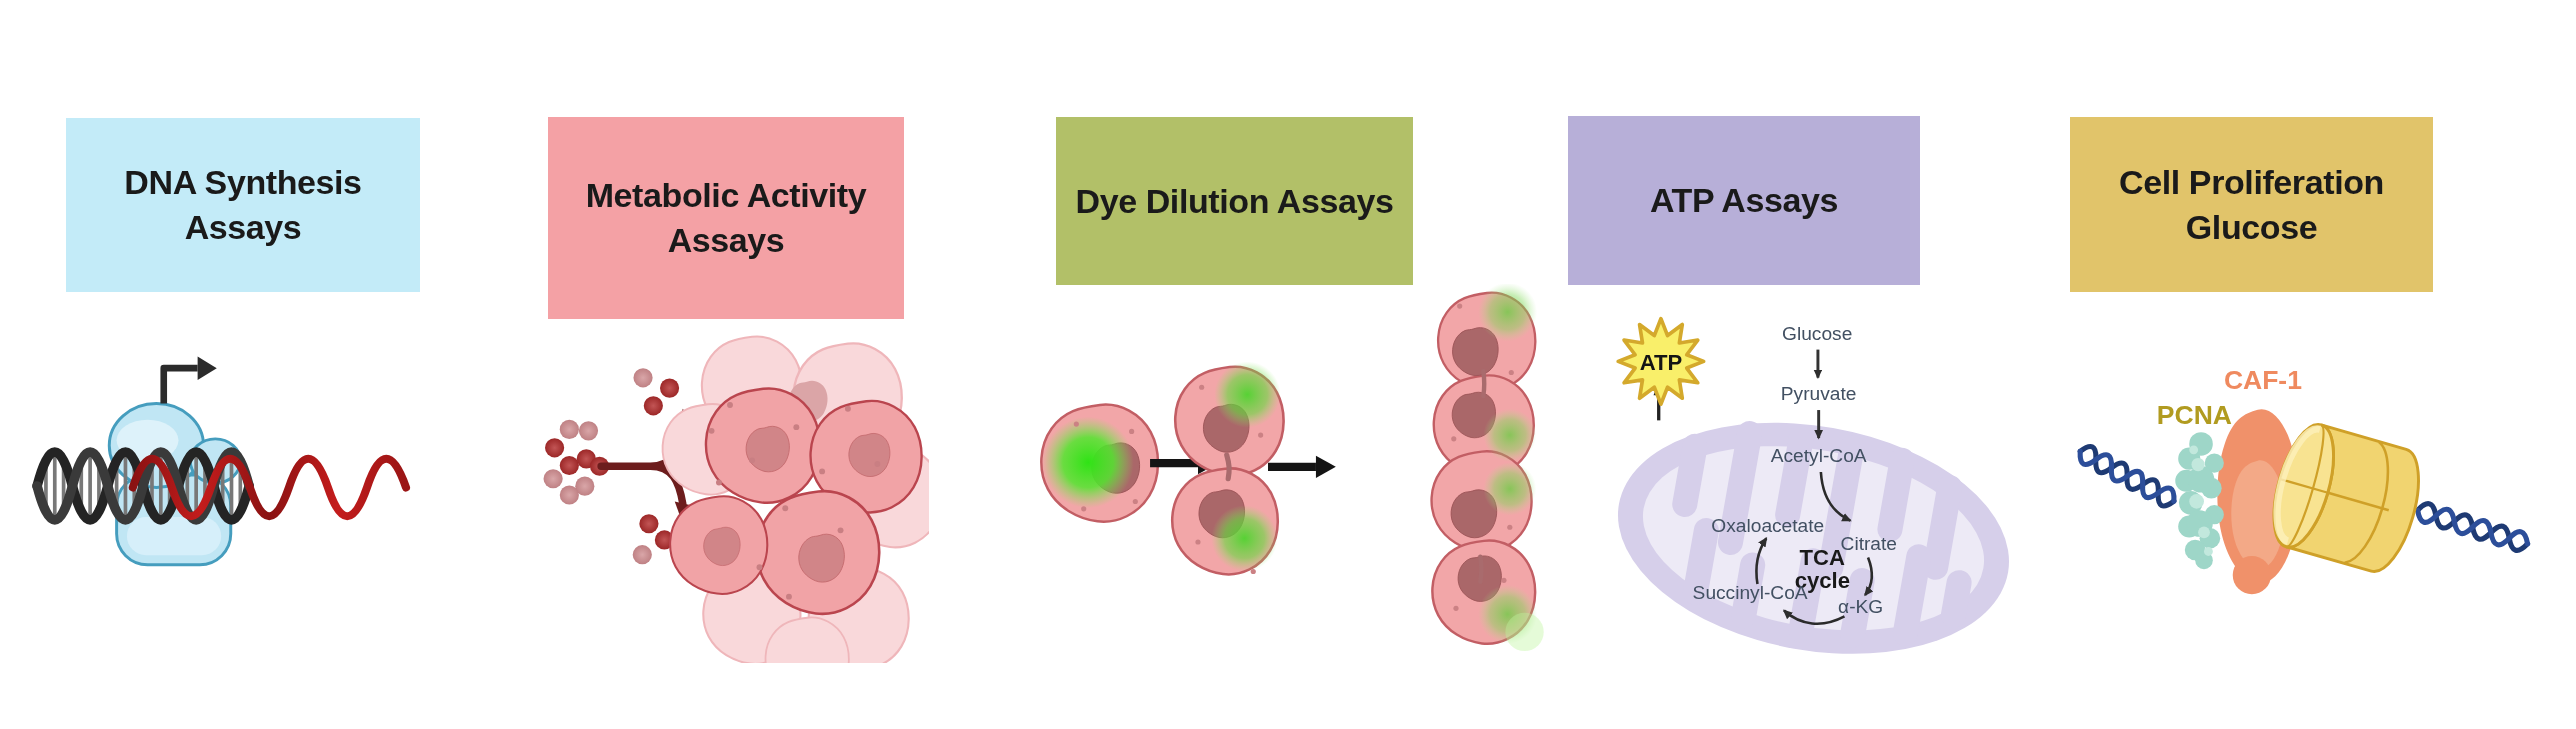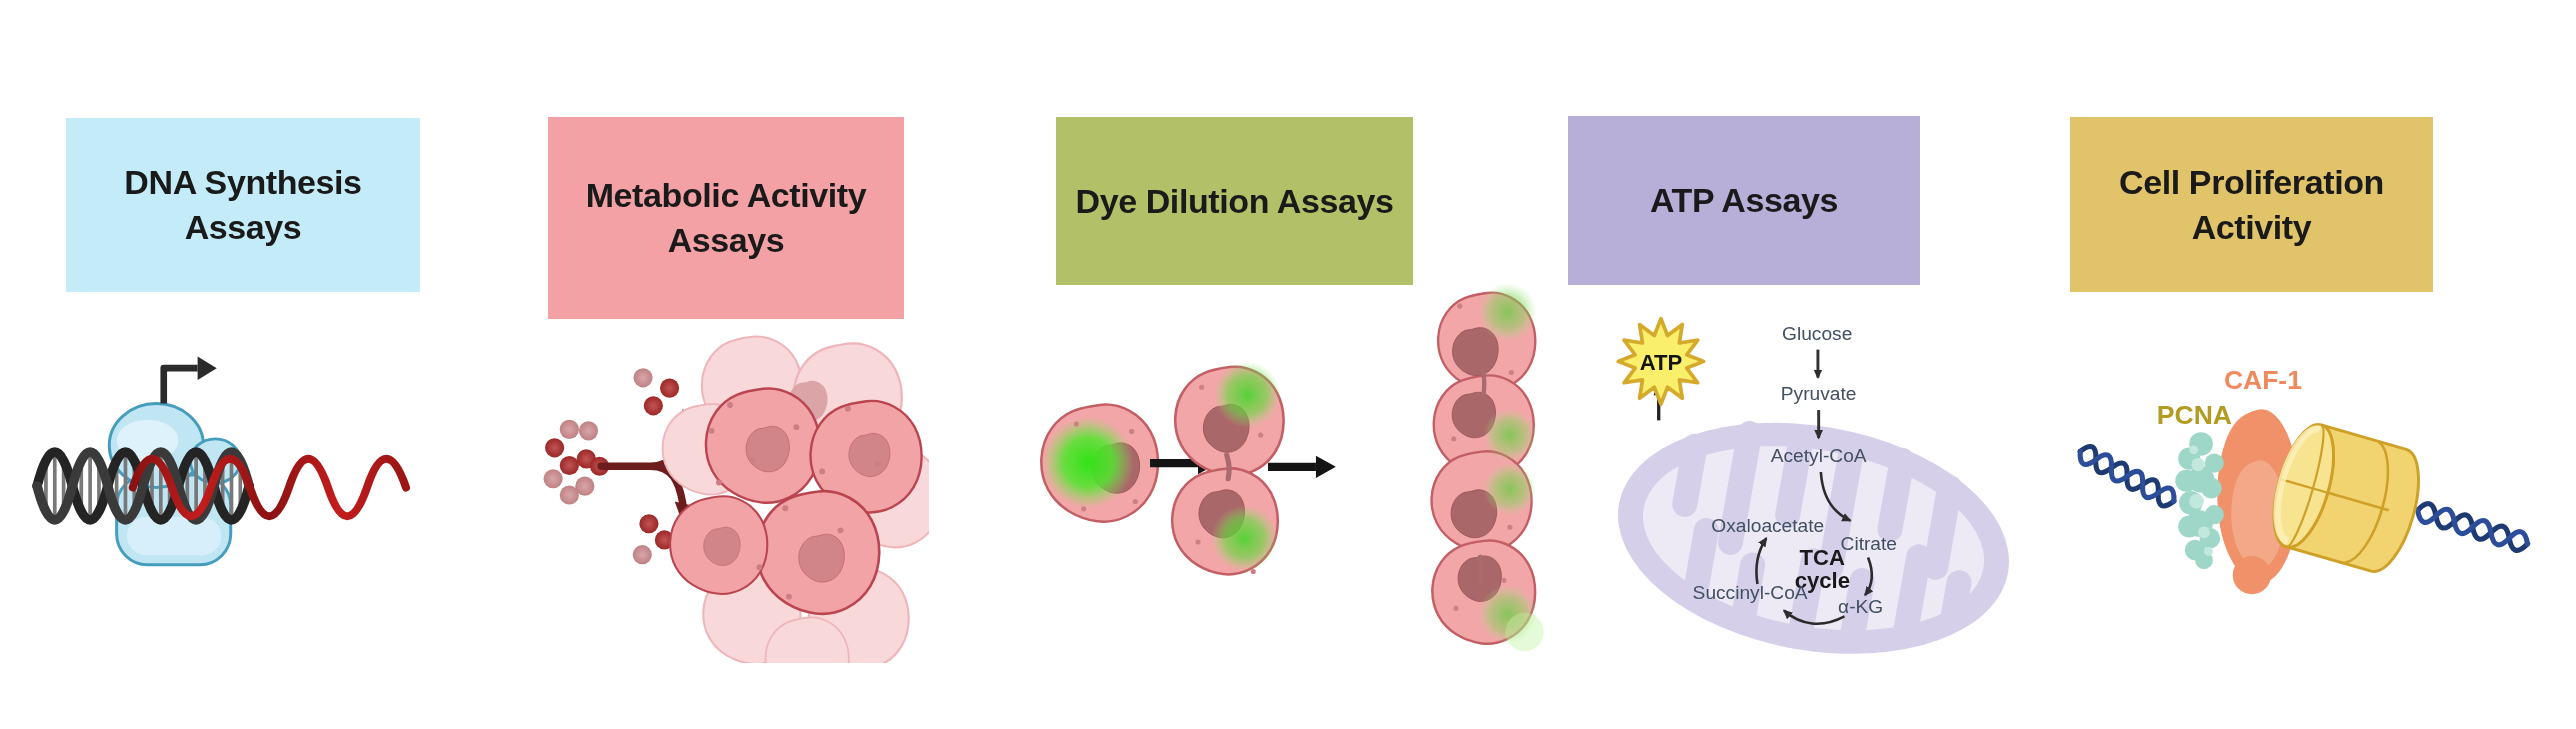--- a/index.html
+++ b/index.html
@@ -74,21 +74,21 @@
 Assays</div>
   </div>
   <div class="hdr c3">
     <div class="hdr-title">Dye Dilution Assays</div>
   </div>
   <div class="hdr c4">
     <div class="hdr-title">ATP Assays</div>
   </div>
   <div class="hdr c5">
     <div class="hdr-title">Cell Proliferation
-Activity</div>
+Glucose</div>
   </div>
 
   <svg class="illus" style="left:22px;top:324px" width="391" height="324" viewBox="0 0 530 440">
     <g>
       <rect x="128" y="205" width="155" height="122" rx="42" fill="#c0e6f4" stroke="#459dbe" stroke-width="4"></rect>
       <ellipse cx="182" cy="165" rx="64" ry="57" fill="#c0e6f4" stroke="#459dbe" stroke-width="4"></ellipse>
       <ellipse cx="262" cy="186" rx="34" ry="30" fill="#c0e6f4" stroke="#459dbe" stroke-width="4"></ellipse>
       <ellipse cx="170" cy="158" rx="42" ry="28" fill="#ddf2fa"></ellipse>
       <rect x="142" y="262" width="128" height="52" rx="26" fill="#d6effa"></rect>
     </g>

